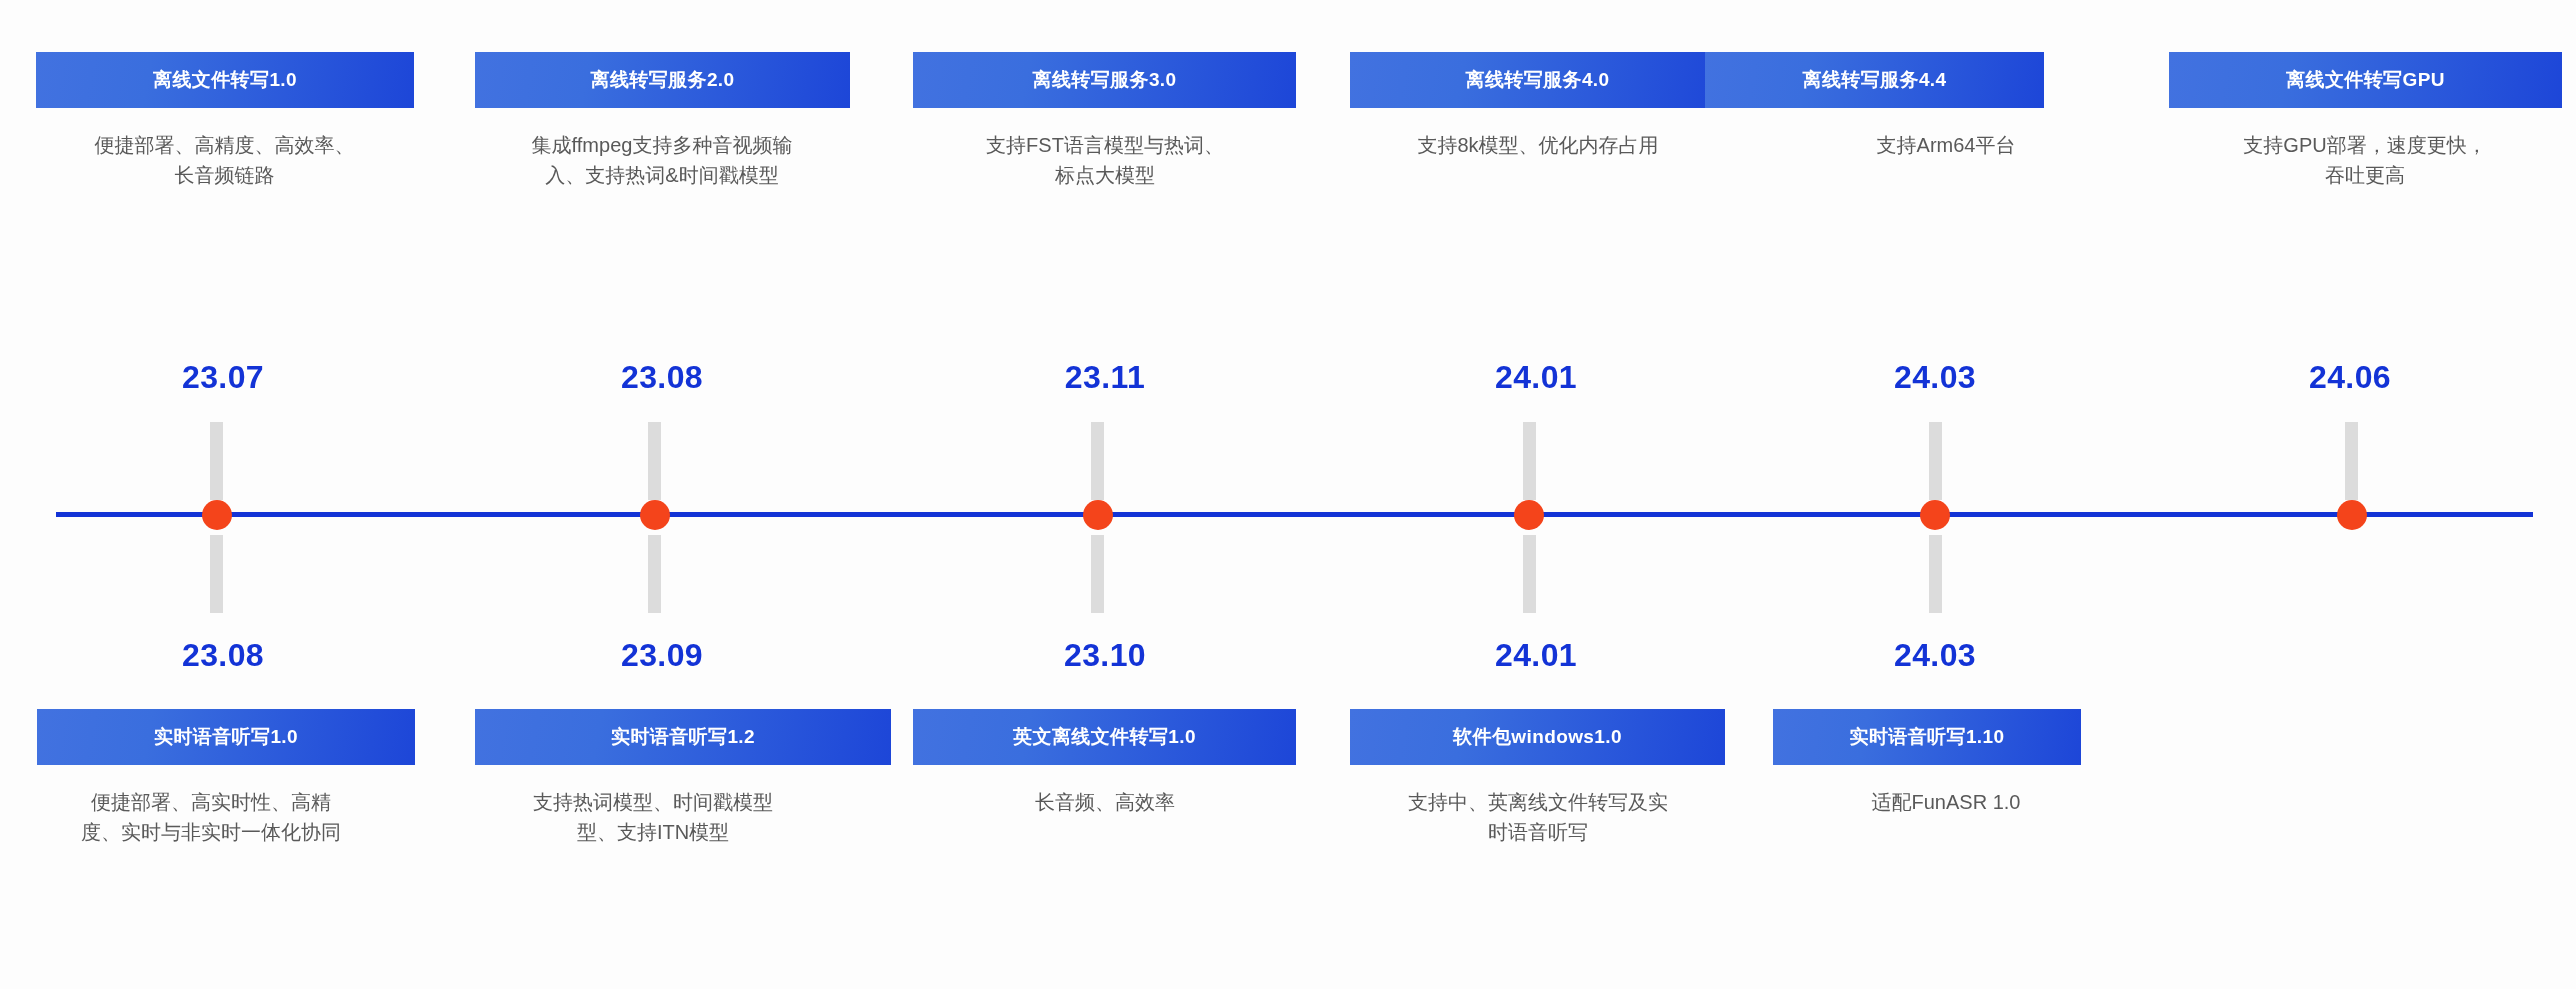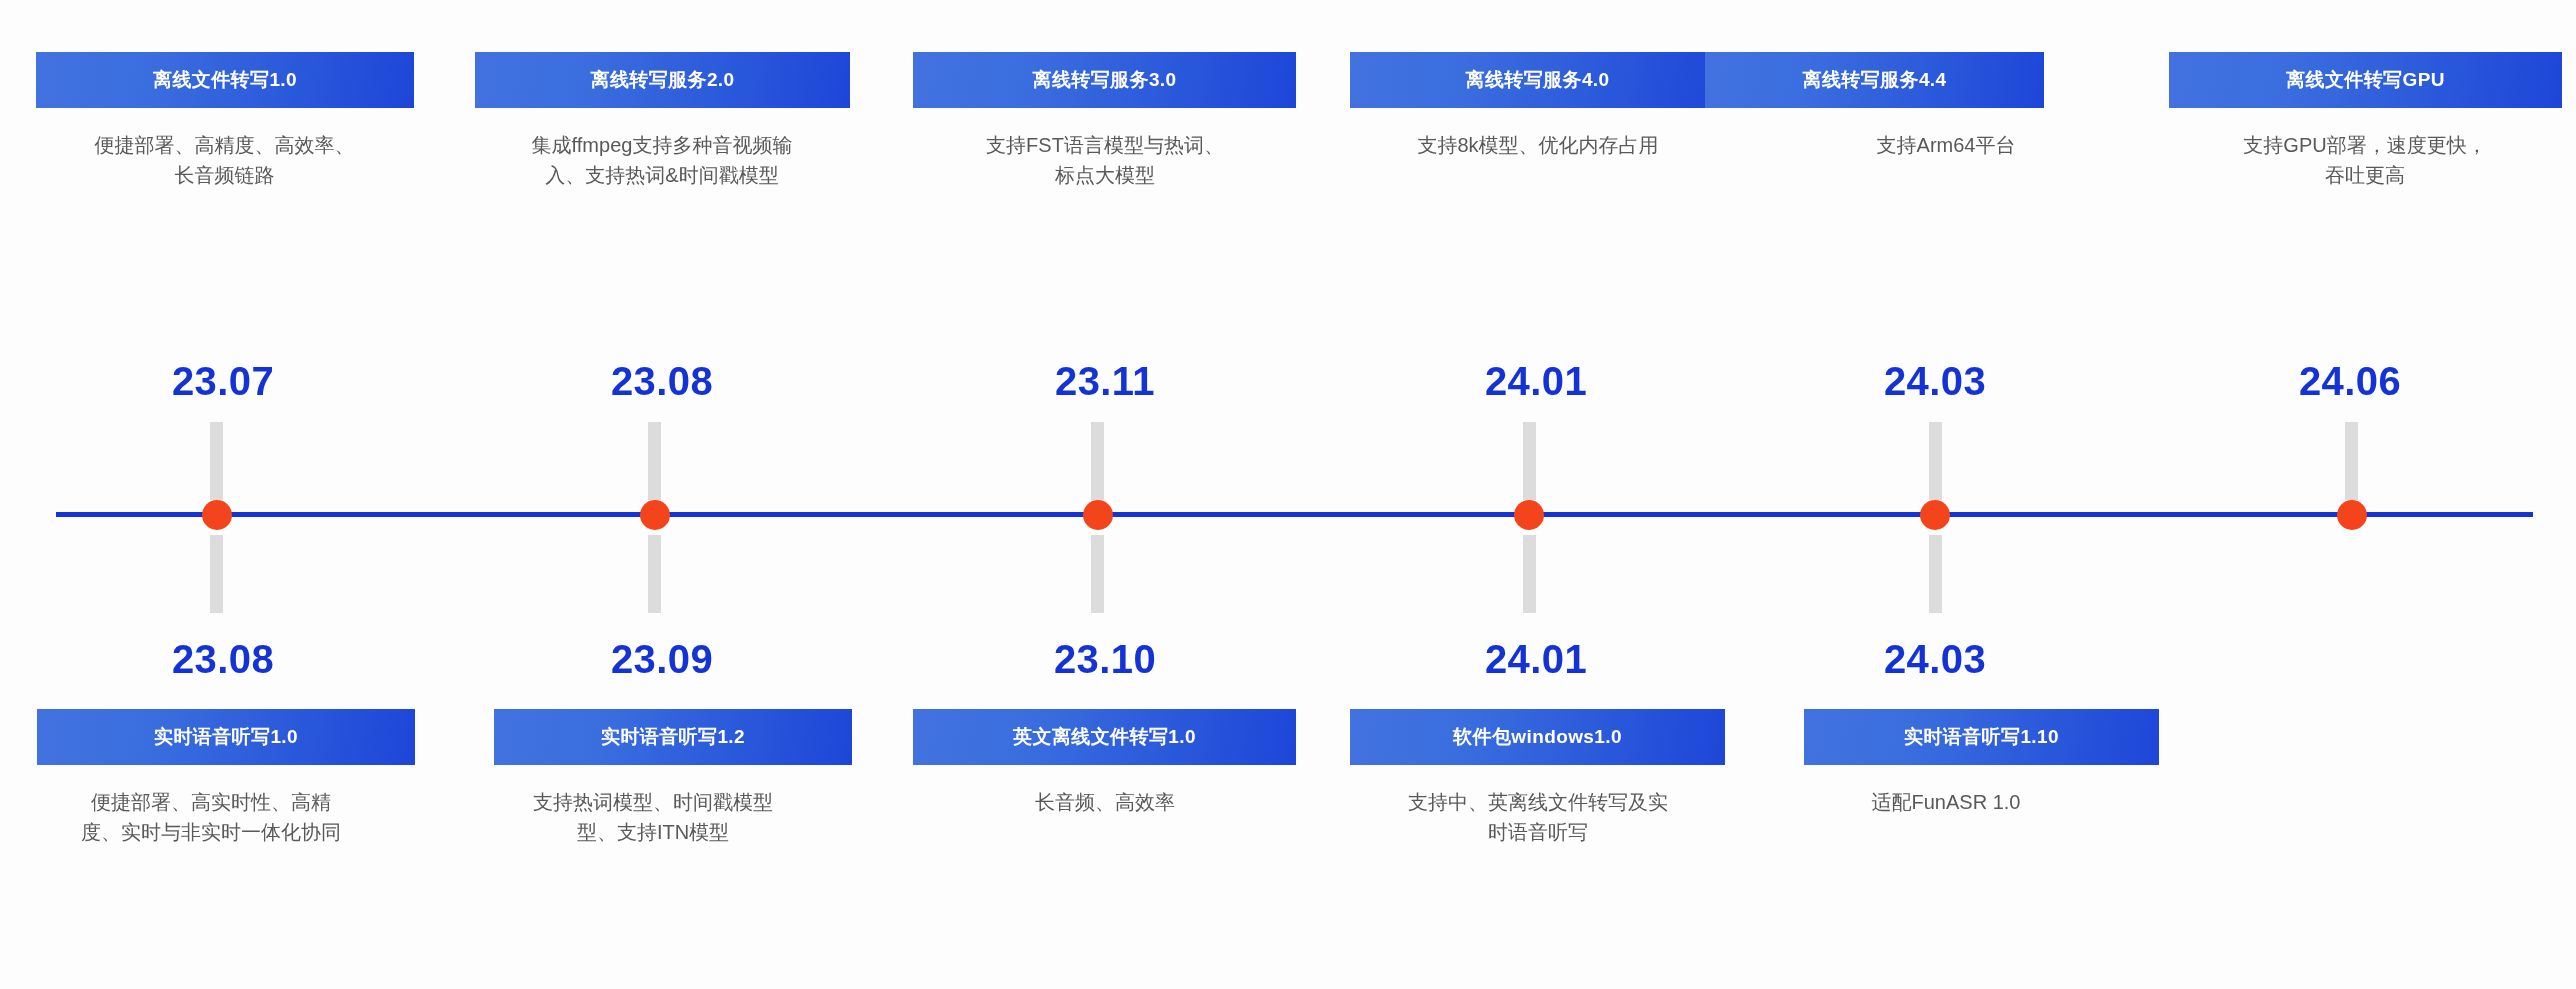--- a/index.html
+++ b/index.html
@@ -82,21 +82,21 @@
   }
   .desc.top    { top: 130px; }
   .desc.bottom { top: 787px; }
 
   
   .date {
     position: absolute;
     text-align: center;
     color: #1333d6;
     font-weight: bold;
-    font-size: 40px;
+    font-size: 32px;
     letter-spacing: 0.4px;
   }
   .date.up   { top: 359px; }
   .date.down { top: 637px; }
 </style>
 </head>
 <body>
 
 <div class="stage">
 
@@ -118,21 +118,21 @@
 
   <div class="col">
     <div class="chip top" style="left:475px; width:375px;">离线转写服务2.0</div>
     <div class="desc top" style="left:457px; width:410px;">集成ffmpeg支持多种音视频输
 入、支持热词&amp;时间戳模型</div>
     <div class="date up" style="left:513px; width:298px;">23.08</div>
     <div class="tick-connector up" style="left:648px;"></div>
     <div class="axis-dot" style="left:640px;"></div>
     <div class="tick-connector down" style="left:648px;"></div>
     <div class="date down" style="left:513px; width:298px;">23.09</div>
-    <div class="chip bottom" style="left:494px; width:358px;text-align:center;">实时语音听写1.2</div>
+    <div class="chip bottom" style="left:475px; width:416px;text-align:center;">实时语音听写1.2</div>
     <div class="desc bottom" style="left:448px; width:410px;">支持热词模型、时间戳模型
 型、支持ITN模型</div>
   </div>
 
   <div class="col">
     <div class="chip top" style="left:913px; width:383px;">离线转写服务3.0</div>
     <div class="desc top" style="left:900px; width:410px;">支持FST语言模型与热词、
 标点大模型</div>
     <div class="date up" style="left:956px; width:298px;">23.11</div>
     <div class="tick-connector up" style="left:1091px;"></div>
@@ -157,21 +157,21 @@
   </div>
 
   <div class="col">
     <div class="chip top" style="left:1705px; width:339px;">离线转写服务4.4</div>
     <div class="desc top" style="left:1741px; width:410px;">支持Arm64平台</div>
     <div class="date up" style="left:1786px; width:298px;">24.03</div>
     <div class="tick-connector up" style="left:1929px;"></div>
     <div class="axis-dot" style="left:1920px;"></div>
     <div class="tick-connector down" style="left:1929px;"></div>
     <div class="date down" style="left:1786px; width:298px;">24.03</div>
-    <div class="chip bottom" style="left:1773px; width:355px;margin-left:31px;">实时语音听写1.10</div>
+    <div class="chip bottom" style="left:1773px; width:308px;">实时语音听写1.10</div>
     <div class="desc bottom" style="left:1741px; width:410px;">适配FunASR 1.0</div>
   </div>
 
   <div class="col">
     <div class="chip top" style="left:2169px; width:393px;">离线文件转写GPU</div>
     <div class="desc top" style="left:2160px; width:410px;">支持GPU部署，速度更快，
 吞吐更高</div>
     <div class="date up" style="left:2201px; width:298px;text-align:center;">24.06</div>
     <div class="tick-connector up" style="left:2345px;"></div>
     <div class="axis-dot" style="left:2337px;"></div>

